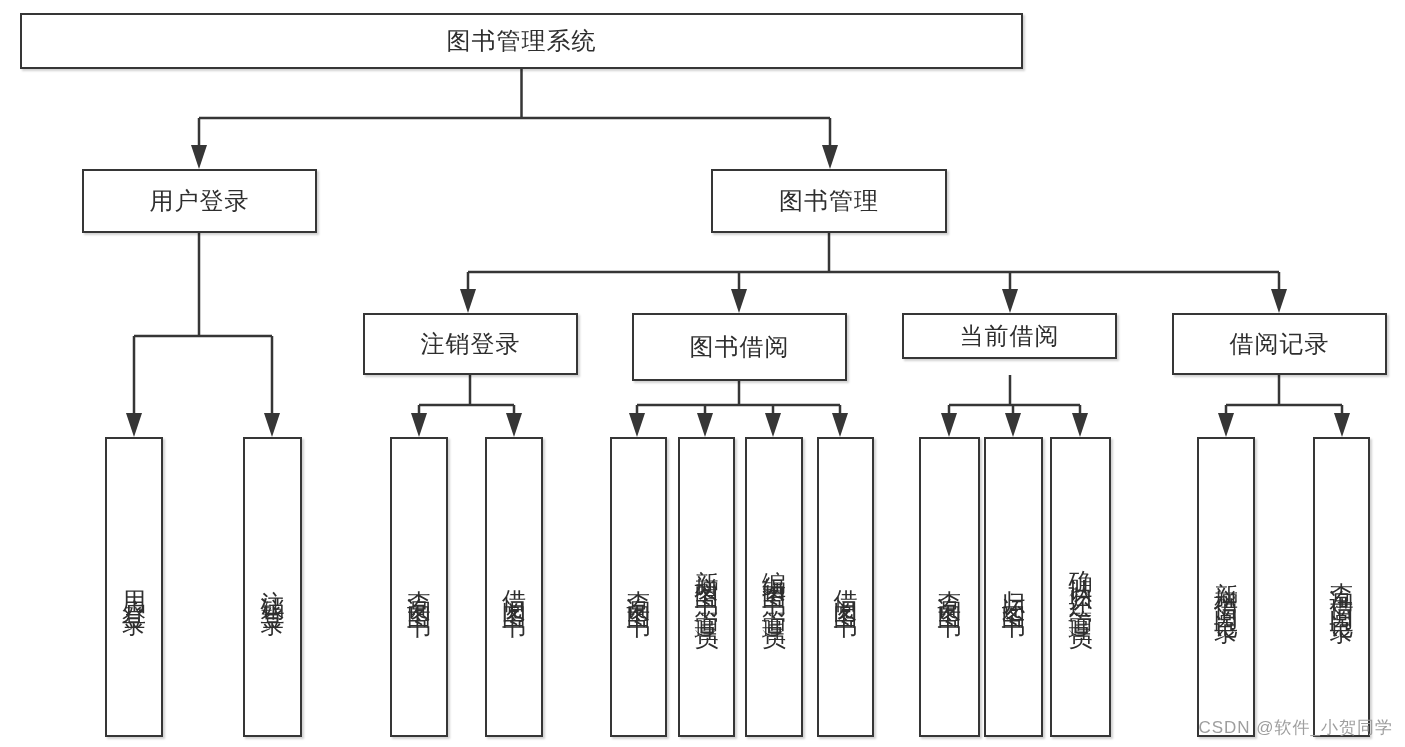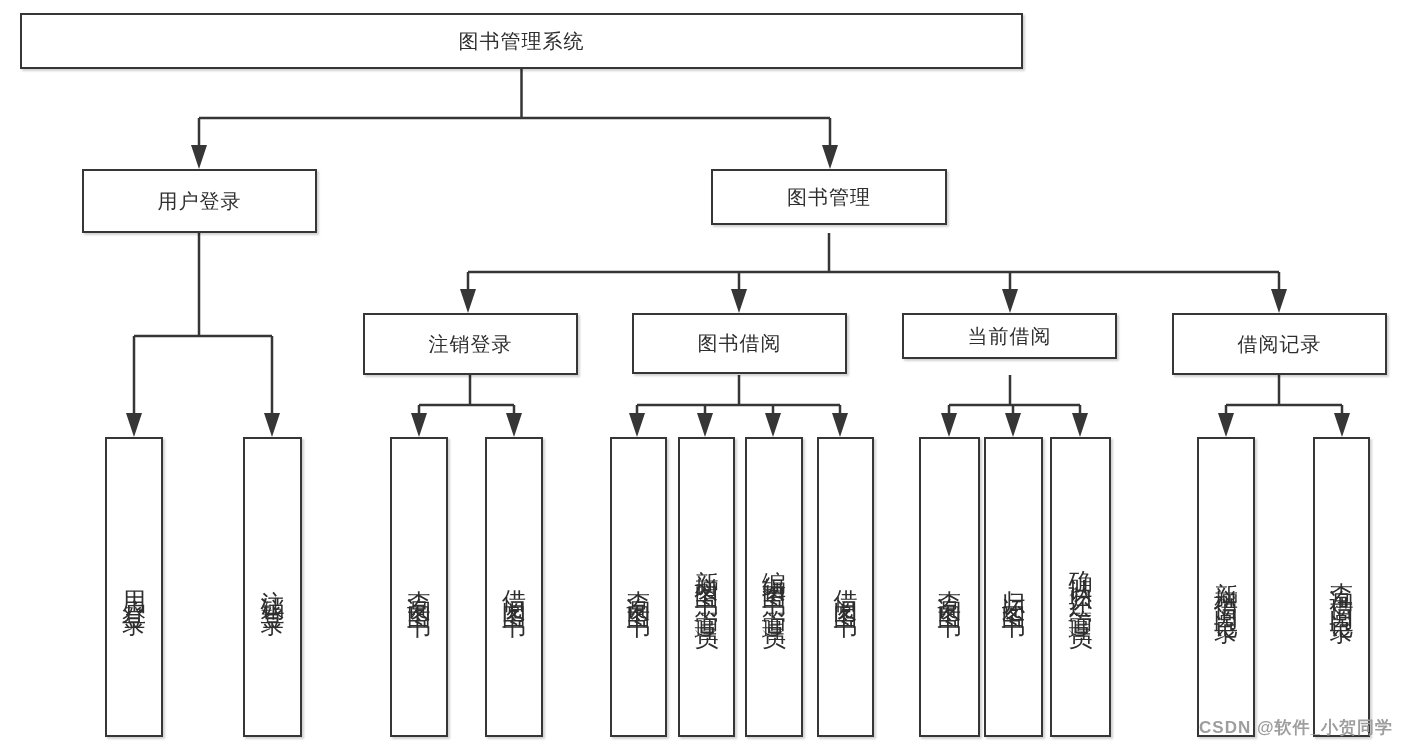--- a/index.html
+++ b/index.html
@@ -6,28 +6,28 @@
   .stage{
     position:relative;width:1405px;height:747px;background:#ffffff;overflow:hidden;
     font-family:"Liberation Sans","DejaVu Sans",sans-serif;color:#2e2e2e;
   }
   .wires{position:absolute;left:0;top:0;width:1405px;height:747px;}
   .box{
     position:absolute;background:#ffffff;border:2px solid #363636;
     box-sizing:border-box;display:flex;align-items:center;justify-content:center;
     box-shadow:2px 2px 2px rgba(0,0,0,0.18);
   }
-  .hlabel{font-size:20px;letter-spacing:1px;white-space:nowrap;}
+  .hlabel{font-size:24px;letter-spacing:1px;white-space:nowrap;}
   .vtext{
     writing-mode:vertical-lr;text-orientation:mixed;
     font-size:24px;letter-spacing:8px;line-height:1;white-space:nowrap;
   }
   .watermark{
     position:absolute;right:12px;bottom:8px;
-    font-size:17px;color:#9e9e9e;letter-spacing:1px;white-space:nowrap;font-weight:bold;
+    font-size:17px;color:#9e9e9e;letter-spacing:1px;white-space:nowrap;
   }
 </style>
 </head>
 <body>
 
 <div class="stage">
 
   <svg class="wires" viewBox="0 0 1405 747" xmlns="http://www.w3.org/2000/svg">
     <g stroke="#363636" stroke-width="2.5" fill="none">
       <path d="M521.5 69 V118 M199 118 H830 M199 118 V148 M830 118 V148"></path>
@@ -61,28 +61,28 @@
     </g>
   </svg>
 
   <div class="box" style="left:20px;top:13px;width:1003px;height:56px">
     <span class="hlabel">图书管理系统</span>
   </div>
 
   <div class="box" style="left:82px;top:169px;width:235px;height:64px">
     <span class="hlabel">用户登录</span>
   </div>
-  <div class="box" style="left:711px;top:169px;width:236px;height:56px">
+  <div class="box" style="left:711px;top:169px;width:236px;height:64px">
     <span class="hlabel">图书管理</span>
   </div>
 
   <div class="box" style="left:363px;top:313px;width:215px;height:62px">
     <span class="hlabel">注销登录</span>
   </div>
-  <div class="box" style="left:632px;top:313px;width:215px;height:61px">
+  <div class="box" style="left:632px;top:313px;width:215px;height:68px">
     <span class="hlabel">图书借阅</span>
   </div>
   <div class="box" style="left:902px;top:313px;width:215px;height:46px">
     <span class="hlabel">当前借阅</span>
   </div>
   <div class="box" style="left:1172px;top:313px;width:215px;height:62px">
     <span class="hlabel">借阅记录</span>
   </div>
 
   <div class="box" style="left:105px;top:437px;width:58px;height:300px">

